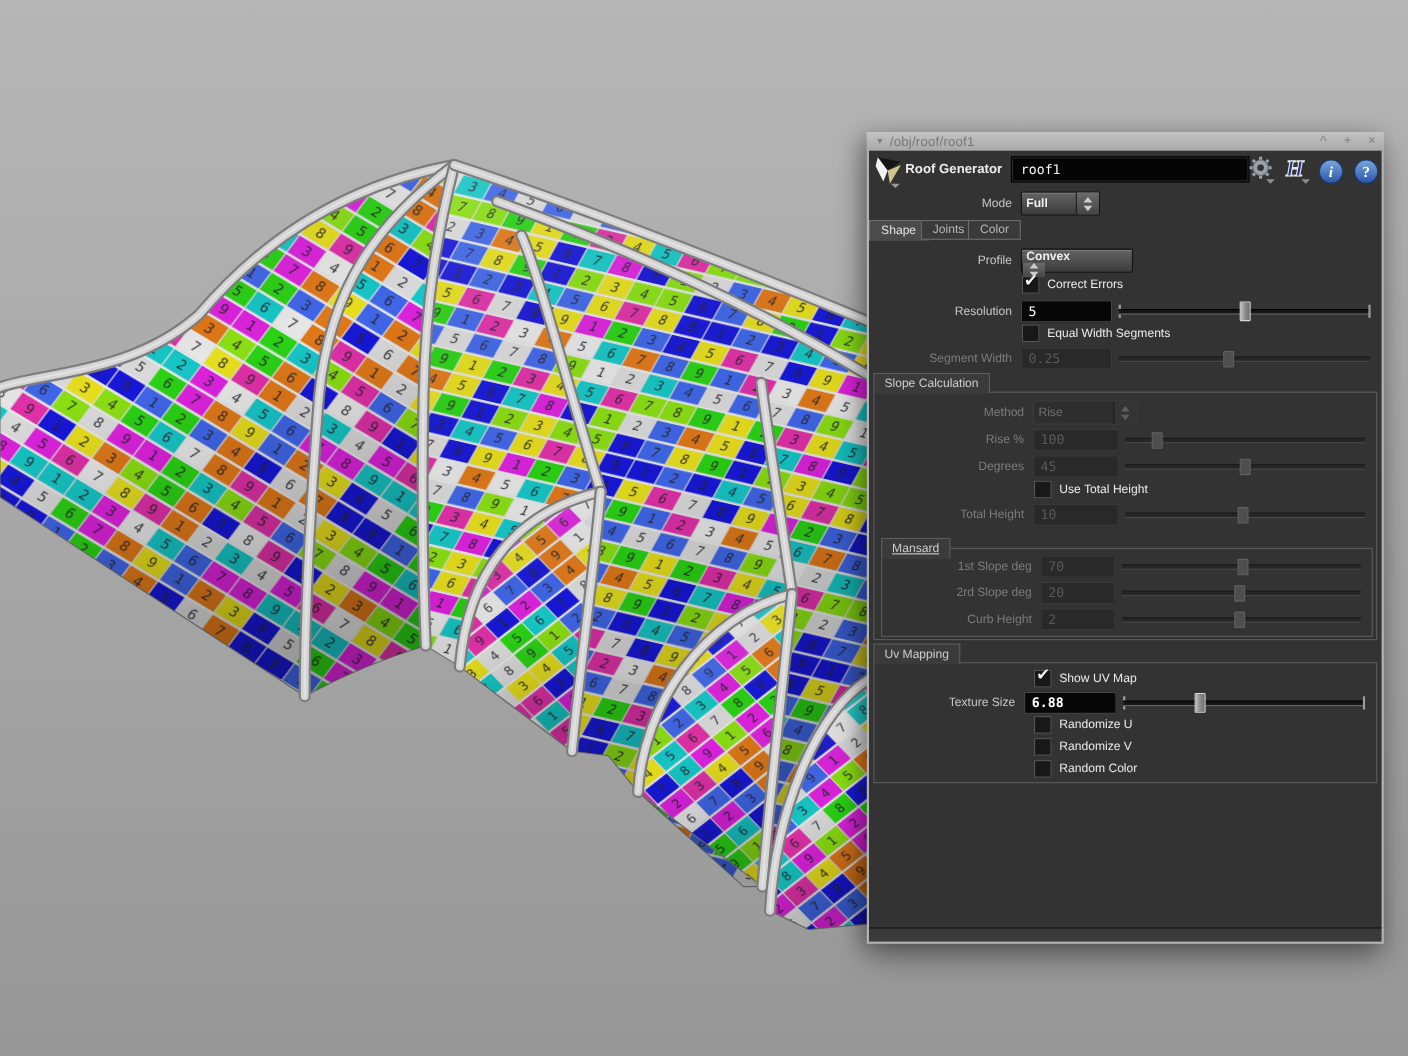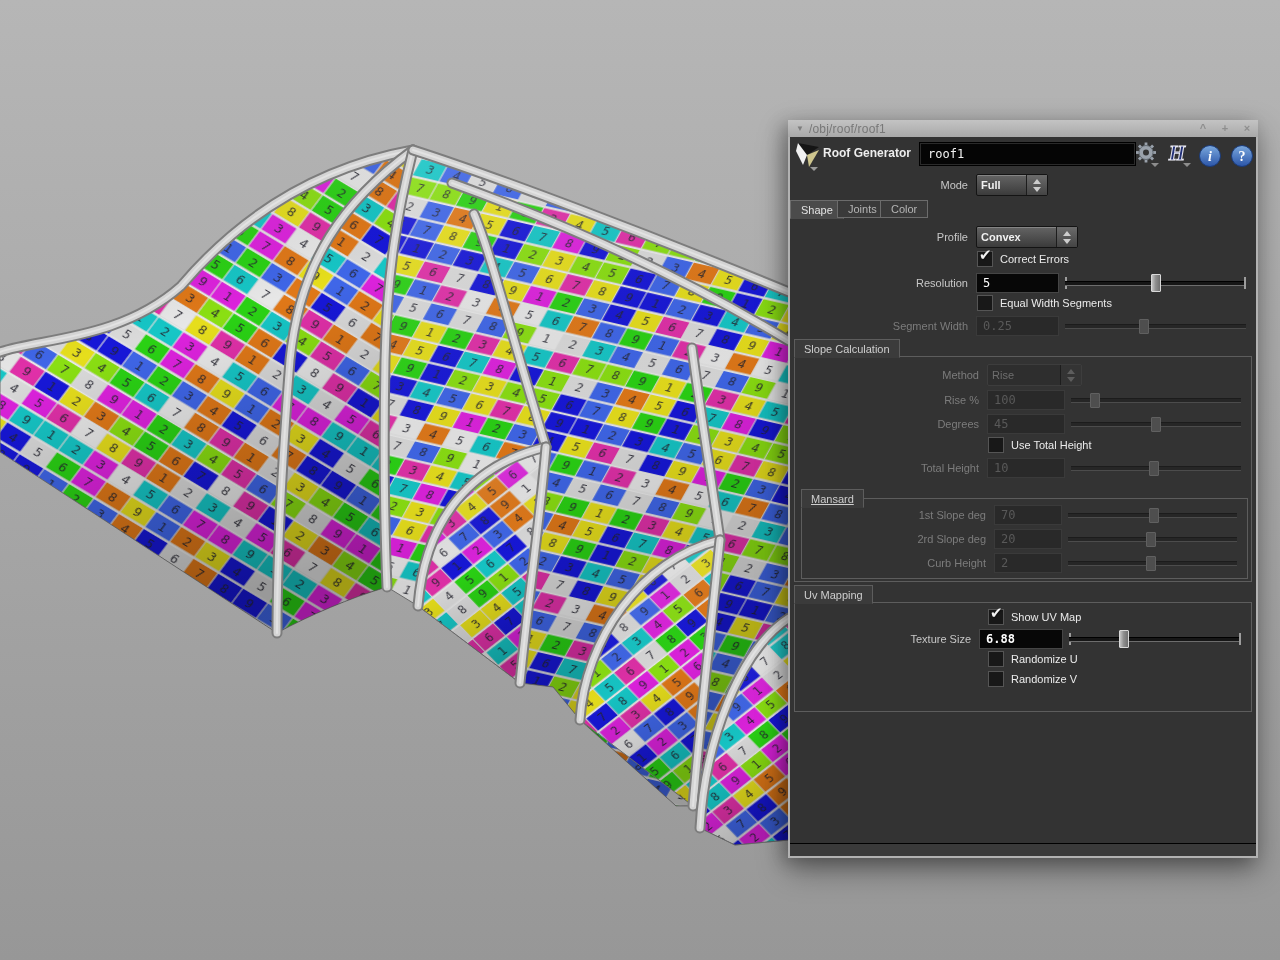--- a/index.html
+++ b/index.html
@@ -13,21 +13,21 @@
     background:#b2b2b2;box-shadow:0 12px 28px rgba(0,0,0,.38),-6px 4px 16px rgba(0,0,0,.22);}
   .titlebar{position:relative;height:17px;
     background:linear-gradient(180deg,#c3c3c3,#a9a9a9);
     display:flex;align-items:center;font-size:12px;color:#787878;}
   .titlebar .tri{font-size:8px;color:#7e7e7e;margin:0 5px 0 8px;}
   .titlebar .ttl{flex:1;letter-spacing:.2px;}
   .wbtn{width:22px;text-align:center;color:#8e8e8e;font-weight:bold;font-size:11px;line-height:15px;cursor:default;}
   .content{position:relative;margin:0 2px;height:706px;background:#333333;overflow:hidden;}
 
   .row{position:absolute;left:0;right:4px;height:22px;display:flex;align-items:center;}
-  .lbl{width:130px;margin-right:8px;text-align:right;font-size:11px;color:#c7c7c7;white-space:nowrap;padding-left:48px;}
+  .lbl{width:130px;margin-right:8px;text-align:right;font-size:11px;color:#c7c7c7;white-space:nowrap;}
   .row.disabled .lbl{color:#7c7c7c;}
   .cblbl{font-size:11px;color:#ebebeb;margin-left:7px;white-space:nowrap;}
 
   .field{height:18px;background:#070707;border:1px solid #454545;color:#fff;
     font:12px "DejaVu Sans Mono",monospace;display:flex;align-items:center;padding-left:6px;}
   .row.disabled .field{background:#292929;border-color:#3a3a3a;color:#595959;}
 
   .dd{height:20px;display:flex;align-items:stretch;border:1px solid #141414;
     background:linear-gradient(180deg,#646464,#3b3b3b);box-shadow:inset 0 1px 0 #858585;border-radius:2px;}
   .dd .ddtxt{flex:1;display:flex;align-items:center;padding-left:4px;font-size:11px;font-weight:bold;color:#f1f1f1;}
@@ -621,21 +621,21 @@
         </div>
       <div class="tab" style="left:47px;top:63px;">
           <span>Joints</span>
         </div>
       <div class="tab" style="left:90px;top:63px;">
           <span>Color</span>
         </div>
 
       <div class="row" style="top:89px;">
         <span class="lbl">Profile</span>
-        <div class="dd" style="width:100px;">
+        <div class="dd" style="width:100px;flex-direction:column;">
           <span class="ddtxt">Convex</span>
           <span class="spin">
               <i class="tri-up"></i>
               <i class="tri-dn"></i>
             </span>
         </div>
       </div>
 
       <div class="row checked" style="top:114px;height:16px;">
         <span class="lbl"></span>
@@ -760,17 +760,22 @@
         <div class="row" style="top:48px;height:16px;">
           <span class="lbl" style="width:136px;"></span>
           <span class="checkbox"></span>
           <span class="cblbl">Randomize U</span>
         </div>
         <div class="row" style="top:68px;height:16px;">
           <span class="lbl" style="width:136px;"></span>
           <span class="checkbox"></span>
           <span class="cblbl">Randomize V</span>
         </div>
+        <div class="row" style="top:88px;height:16px;">
+          <span class="lbl" style="width:136px;"></span>
+          <span class="checkbox"></span>
+          <span class="cblbl">Random Color</span>
+        </div>
       </div>
     </div>
     <div class="footer-strip"></div>
   </div>
 </div>
 
 </body></html>

